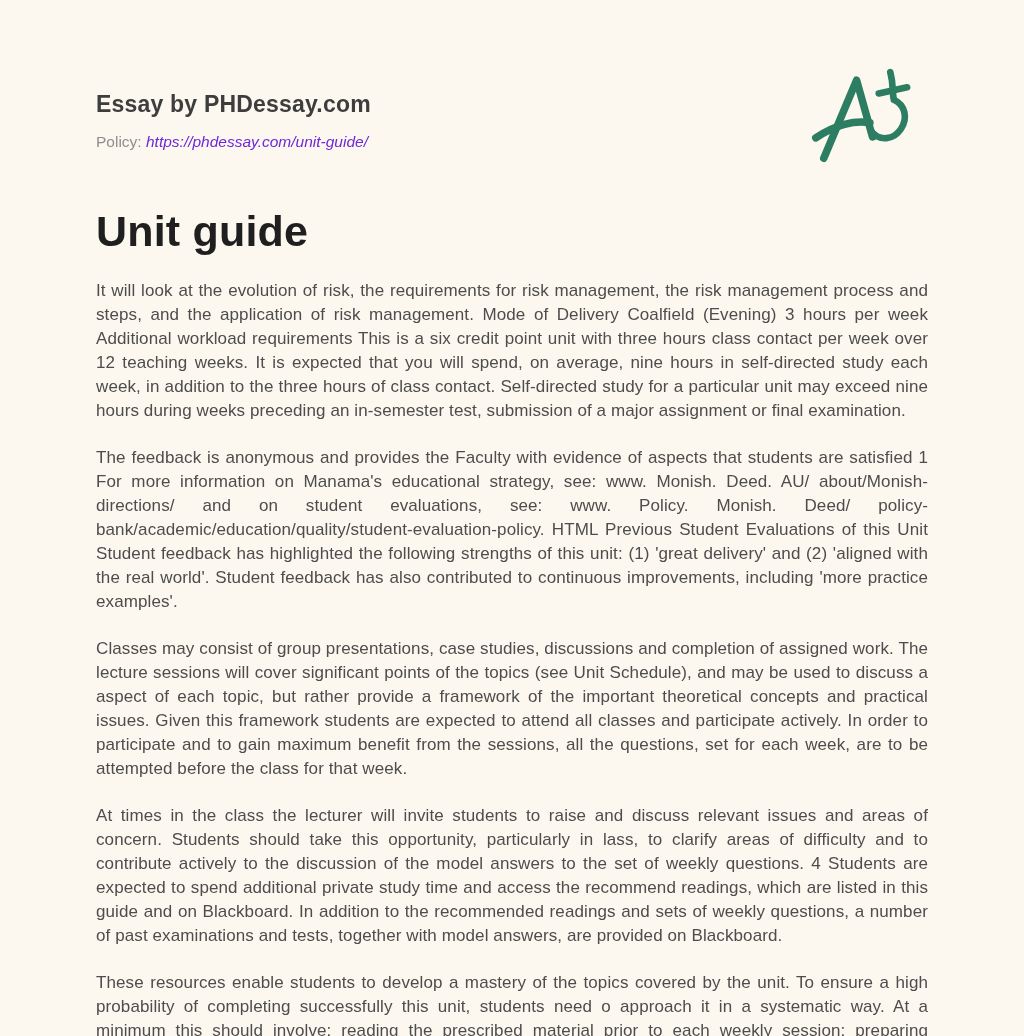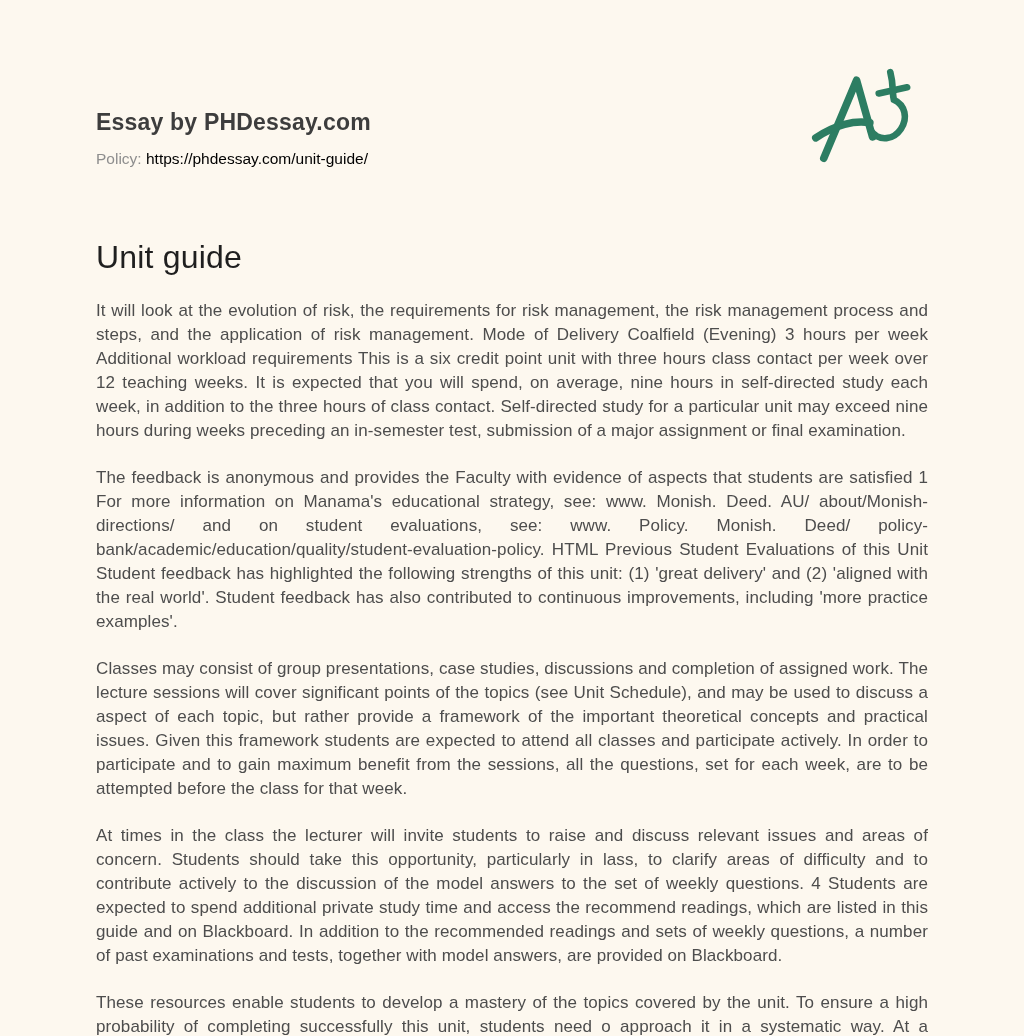--- a/index.html
+++ b/index.html
@@ -14,58 +14,59 @@
     font-family: "Liberation Sans", "DejaVu Sans", sans-serif;
   }
   .page {
     width: 832px;
     margin: 0 auto;
     padding-top: 74px;
   }
   .header-row {
     display: flex;
     justify-content: space-between;
-    align-items: flex-end;
+    align-items: center;
     gap: 36px;
   }
   .header-left {
     flex: 1;
   }
   h1.site-title {
     margin: 0;
     font-size: 23px;
     font-weight: 700;
     color: #3d3d3d;
     letter-spacing: 0.2px;
     line-height: 1.15;
   }
   .source-line {
     margin-top: 15px;
     font-size: 15.5px;
     color: #8e8e8e;
   }
   .source-line a {
-    color: #000000;
+    color: #6d28d9;
     text-decoration: none;
+    font-style: italic;
   }
   .logo {
     width: 118px;
     height: 102px;
     margin-top: -8px;
     flex: 0 0 auto;
   }
   .logo svg {
     width: 100%;
     height: 100%;
     display: block;
   }
   h2.essay-title {
-    margin: 72px 0 24px 0;
-    font-size: 32px;
-    font-weight: 400;
+    margin: 40px 0 24px 0;
+    font-size: 43px;
+    font-weight: 700;
     color: #1f1f1f;
     line-height: 1.1;
     letter-spacing: 0.2px;
   }
   .essay-body p {
     margin: 0 0 23px 0;
     font-size: 17px;
     line-height: 24px;
     color: #4d4d4d;
     text-align: justify;

